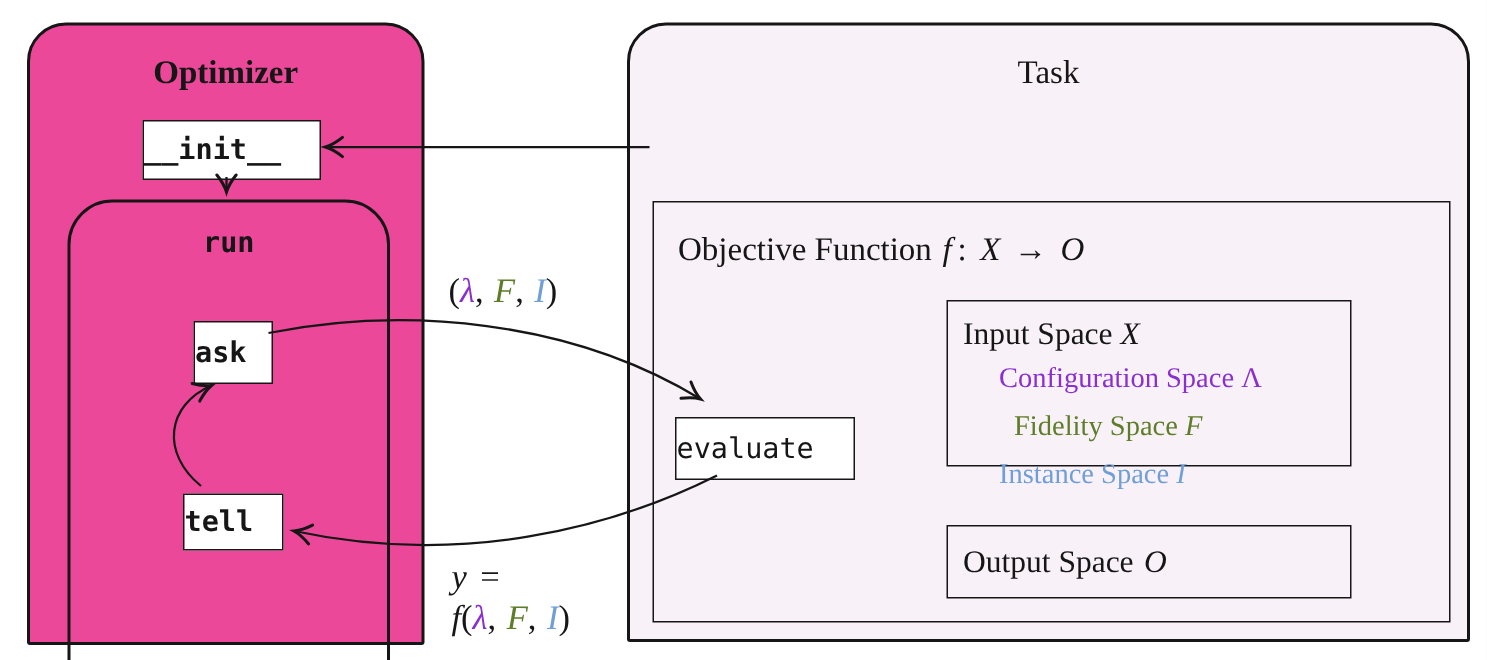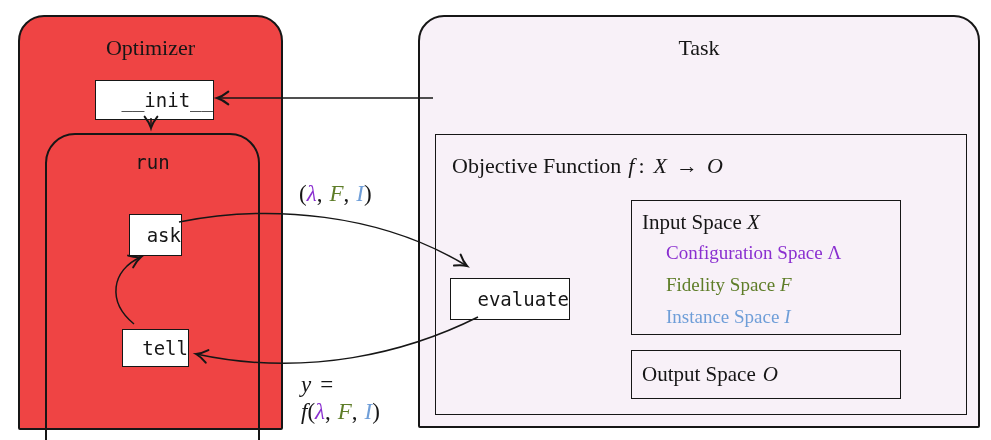--- a/index.html
+++ b/index.html
@@ -6,52 +6,52 @@
   html,body{background:#ffffff}
   body{font-family:"Liberation Serif","DejaVu Serif",serif;color:#161616}
   #canvas{position:relative;width:991px;height:440px;background:#fff;overflow:hidden}
 
   .panel{position:absolute;border:2px solid #161616;border-radius:26px 26px 2px 2px}
   .optimizer{left:18px;top:15px;width:265px;height:415px}
   .task{left:418px;top:15px;width:562px;height:413px}
   .panel-title{position:absolute;left:0;right:0;top:18px;text-align:center;font-size:22px}
 
   .mono{font-family:"DejaVu Sans Mono","Liberation Mono",monospace}
-  .node{position:absolute;background:#ffffff;border:1.8px solid #161616;display:flex;align-items:center;justify-content:flex-end;font-family:"DejaVu Sans Mono","Liberation Mono",monospace;font-size:19px;white-space:nowrap}
+  .node{position:absolute;background:#ffffff;border:1.8px solid #161616;display:flex;align-items:center;justify-content:flex-start;font-family:"DejaVu Sans Mono","Liberation Mono",monospace;font-size:19px;white-space:nowrap}
   .init{left:75px;top:63px;width:119px;height:40px}
   .runbox{position:absolute;left:25px;top:116px;width:215px;height:358px;border:2px solid #161616;border-radius:30px}
   .run-title{position:absolute;left:0;right:0;top:16px;text-align:center;font-size:19px}
   .ask{left:82px;top:79px;width:53px;height:42px}
   .tell{left:75px;top:194px;width:67px;height:38px}
 
   .resources{position:absolute;left:15px;top:67px;width:534px;height:46px;border:1.8px solid #161616;font-size:22px;display:flex;align-items:center;padding-left:11px}
   .objective{position:absolute;left:15px;top:117px;width:532px;height:281px;border:1.8px solid #161616}
   .obj-title{position:absolute;left:16px;top:18px;font-size:22px;white-space:nowrap}
-  .input-space{position:absolute;left:195px;top:65px;width:270px;height:135px;border:1.8px solid #161616}
+  .input-space{position:absolute;left:195px;top:65px;width:270px;height:111px;border:1.8px solid #161616}
   .is-head{position:absolute;left:10px;top:9px;font-size:21px;white-space:nowrap}
   .space-item{position:absolute;left:34px;font-size:19px;white-space:nowrap}
   .si-0{top:41px}.si-1{top:73px}.si-2{top:105px}
   .output-space{position:absolute;left:195px;top:215px;width:270px;height:49px;border:1.8px solid #161616;font-size:21px;display:flex;align-items:center;padding-left:10px}
   .evaluate{left:14px;top:143px;width:120px;height:42px}
 
   .math{font-style:italic;font-family:"Liberation Serif","DejaVu Serif",serif}
   .float-label{position:absolute;font-size:23px;white-space:nowrap}
   .call-label{left:299px;top:181px}
   .result-label{left:301px;top:371px;line-height:27px}
   .sep{margin-right:7px}
   .m7{margin-left:7px}.m4{margin-left:4px}.m9{margin-left:9px}
 
   #arrows{position:absolute;left:0;top:0;width:991px;height:440px;pointer-events:none;z-index:5}
 </style>
 </head>
 <body>
 
 <div id="canvas">
 
-  <div class="panel optimizer" style="background: #ef4444;">
+  <div class="panel optimizer" style="background: #ec4899; font-weight: bold;">
     <div class="panel-title">Optimizer</div>
     <div class="node init">
       <span>__init__</span>
     </div>
     <div class="runbox">
       <div class="run-title mono">run</div>
       <div class="node ask">
         <span>ask</span>
       </div>
       <div class="node tell">
@@ -70,21 +70,21 @@
       </div>
 
       <div class="input-space">
         <div class="is-head">
           <span>Input Space</span> <i class="math">X</i>
         </div>
         <div class="space-item si-0">
           <span style="color: rgb(138, 47, 208); margin-top: 48px;">Configuration Space</span> <span style="color: rgb(138, 47, 208);">Λ</span>
         </div>
         <div class="space-item si-1">
-          <span style="color: rgb(94, 125, 40);">Fidelity Space</span> <i class="math" style="color: rgb(94, 125, 40);">F</i>
+          <span style="color: rgb(94, 125, 40); margin-left: 10px;">Fidelity Space</span> <i class="math" style="color: rgb(94, 125, 40);">F</i>
         </div>
         <div class="space-item si-2">
           <span style="color: rgb(111, 158, 216);">Instance Space</span> <i class="math" style="color: rgb(111, 158, 216);">I</i>
         </div>
       </div>
 
       <div class="output-space">
         <span>Output Space</span>
           <i class="math m7">O</i>
       </div>

